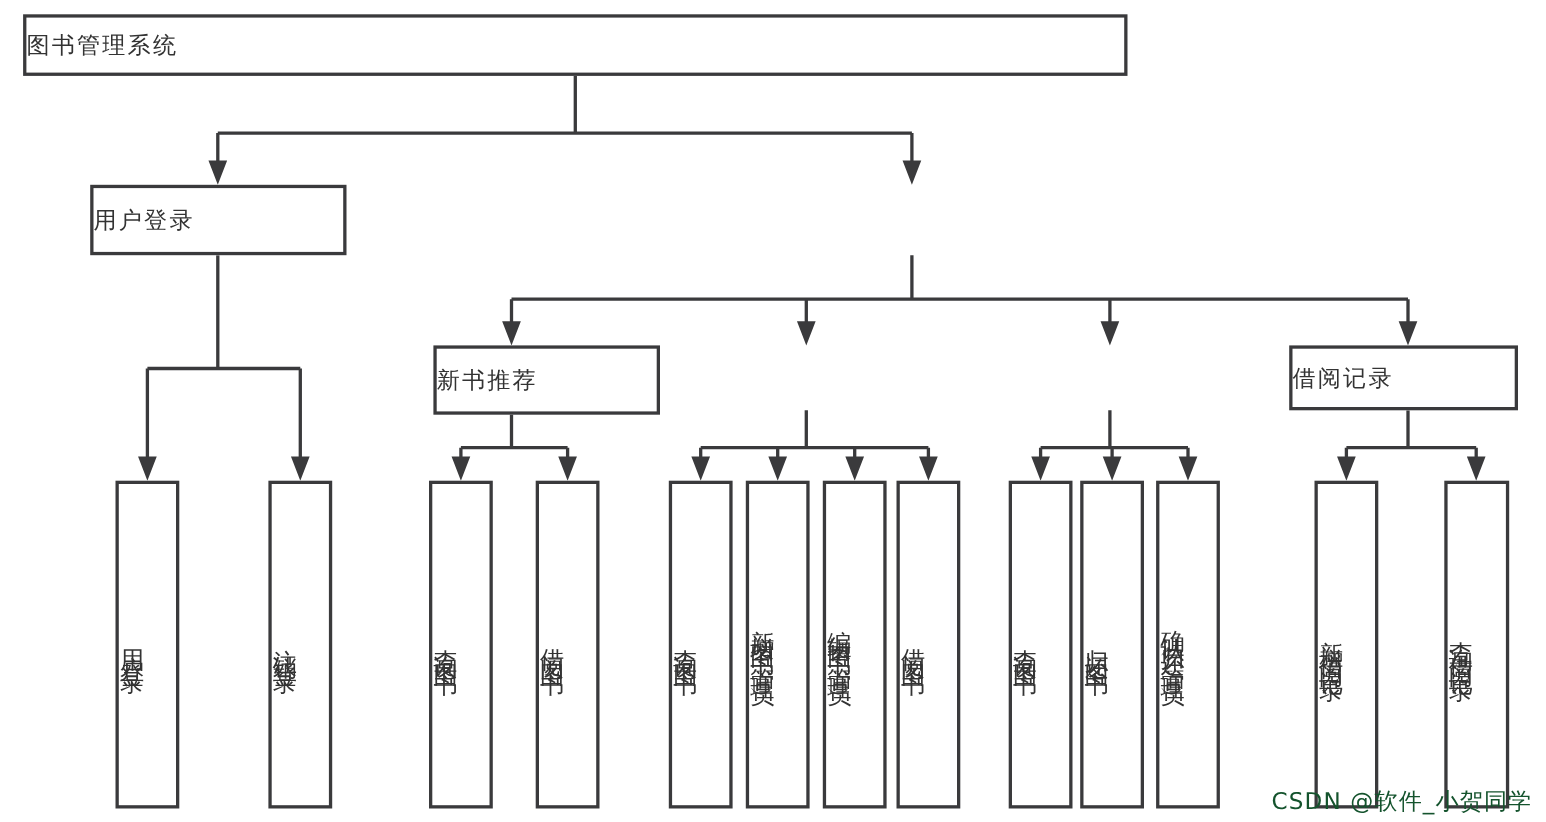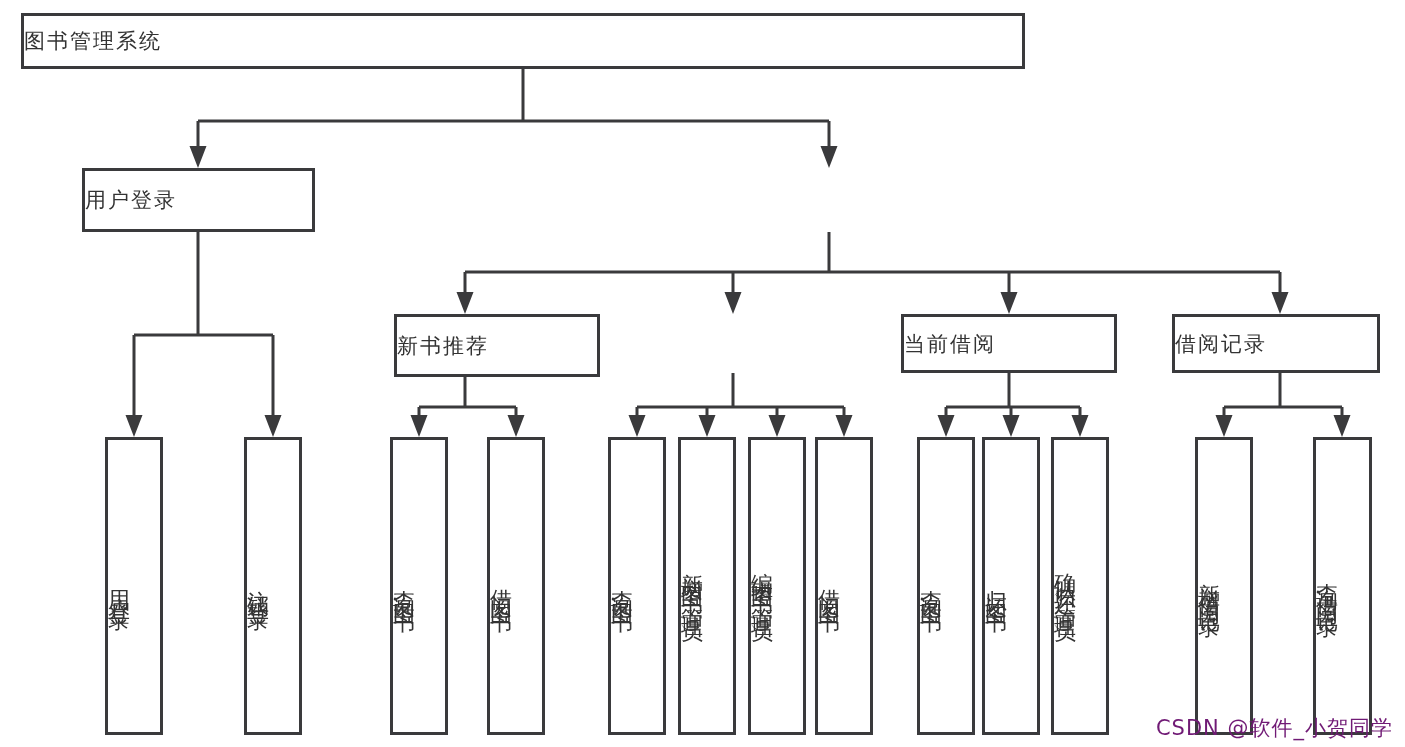--- a/index.html
+++ b/index.html
@@ -41,21 +41,21 @@
     writing-mode: vertical-rl;
     text-orientation: mixed;
     letter-spacing: 7px;
     font-size: 22px;
     line-height: 1;
   }
   .watermark {
     position: absolute;
     right: 12px;
     top: 714px;
-    color: #701a75;
+    color: #14532d;
     font-size: 21px;
     letter-spacing: 1px;
     white-space: nowrap;
     z-index: 5;
   }
 </style>
 </head>
 <body>
 
 <div id="canvas">
@@ -92,23 +92,20 @@
   <div class="node hbox" style="left:21px; top:13px; width:1004px; height:56px;">
     <span>图书管理系统</span>
   </div>
 
   <div class="node hbox" style="left:82px; top:168px; width:233px; height:64px;">
     <span>用户登录</span>
   </div>
 
   <div class="node hbox" style="left:362px; top:314px; width:206px; height:63px;margin-left:32px;">
     <span>新书推荐</span>
-  </div>
-  <div class="node hbox" style="left:901px; top:314px; width:216px; height:59px;">
-    <span>当前借阅</span>
   </div>
   <div class="node hbox" style="left:1172px; top:314px; width:208px; height:59px;">
     <span>借阅记录</span>
   </div>
 
   <div class="node vbox" style="left:105px; top:437px; width:58px; height:298px;">
     <span>用户登录</span>
   </div>
   <div class="node vbox" style="left:244px; top:437px; width:58px; height:298px;">
     <span>注销登录</span>

